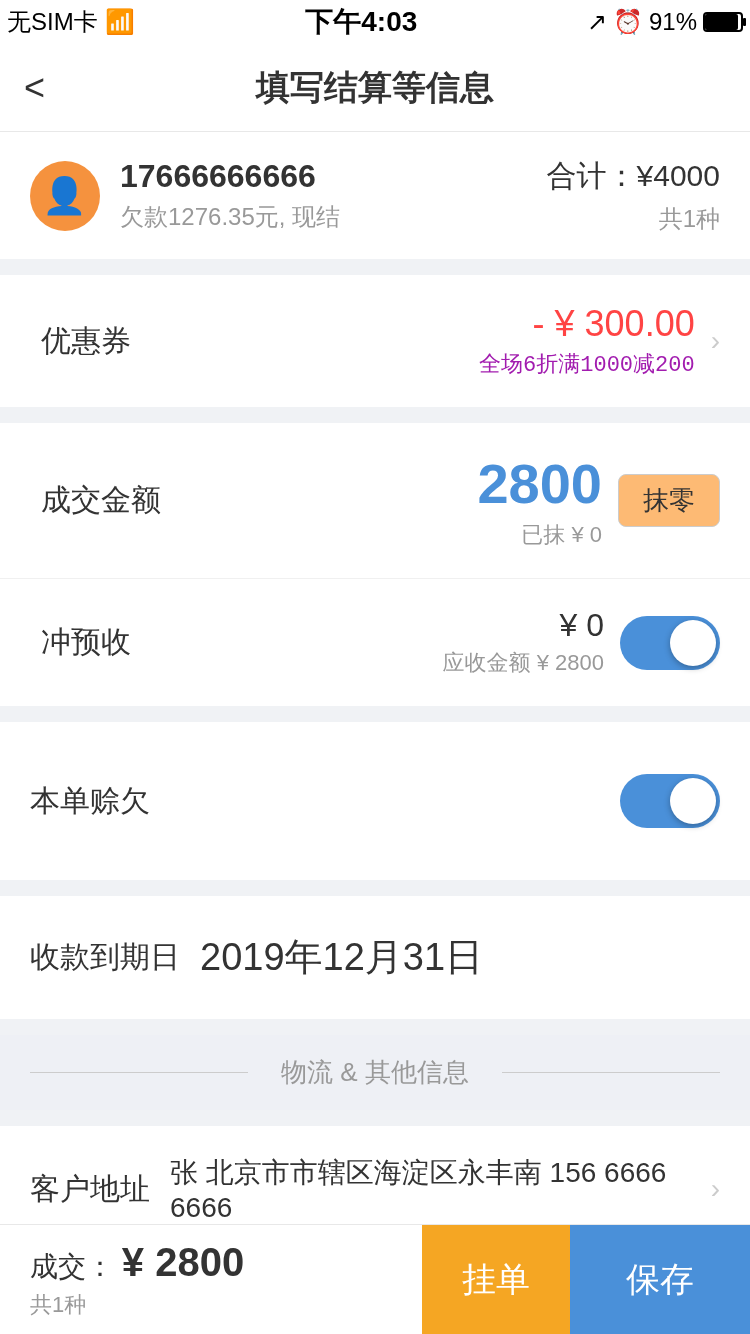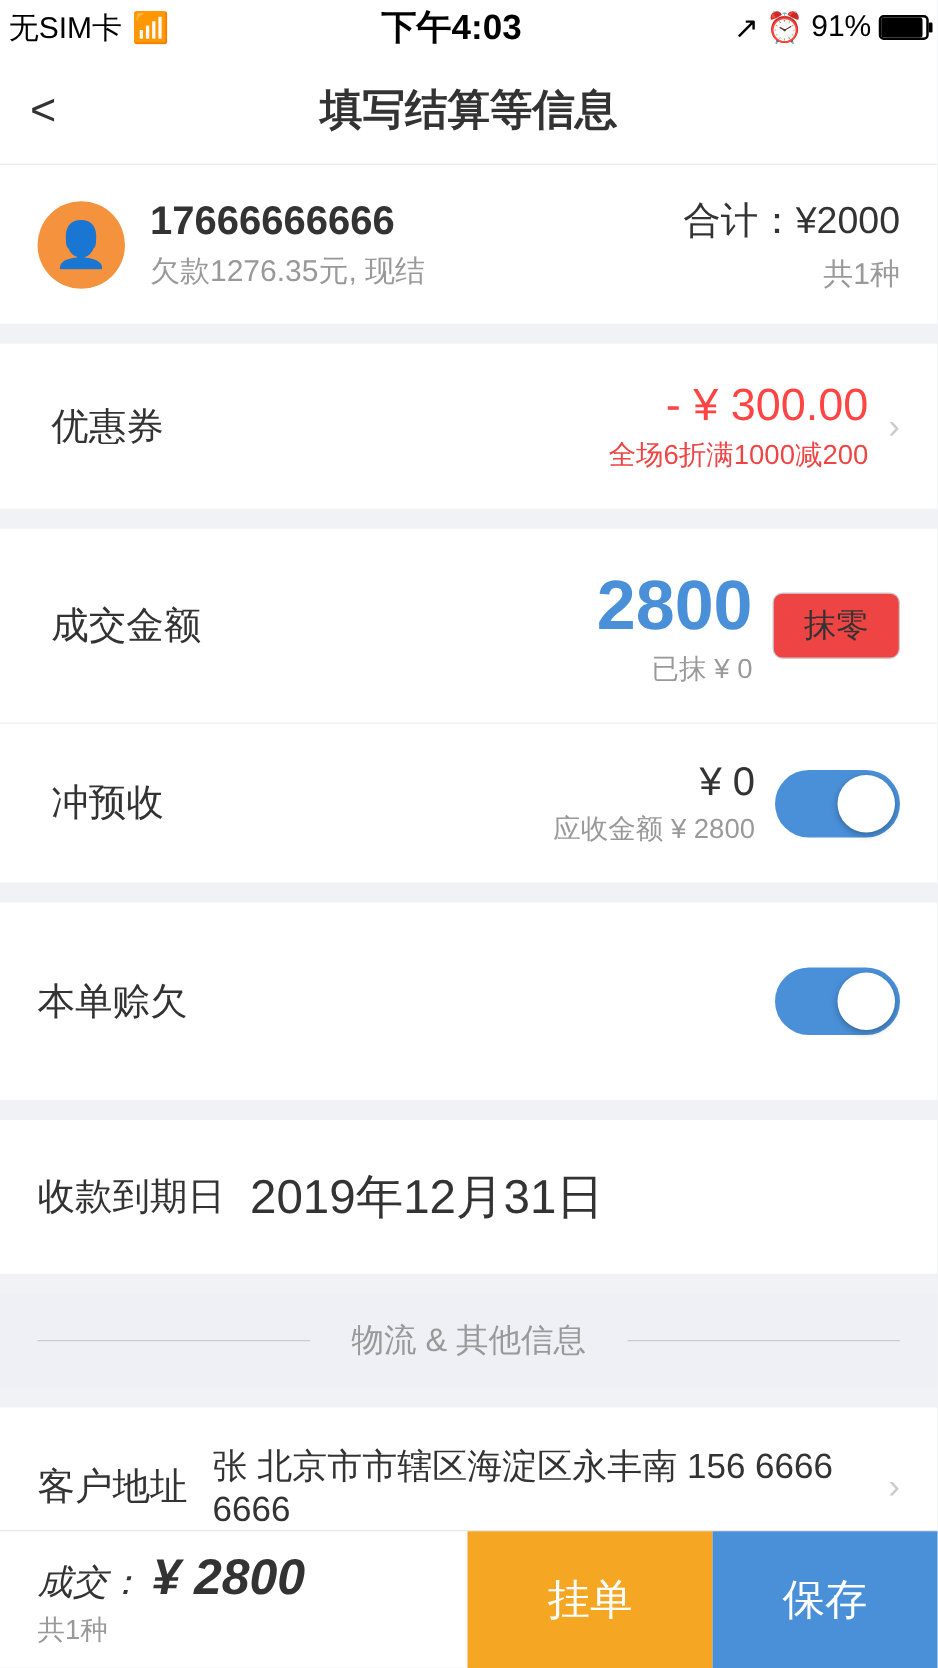--- a/index.html
+++ b/index.html
@@ -144,22 +144,23 @@
       gap: 16px;
       text-align: right;
     }
     .coupon-amount {
       font-size: 36px;
       color: #ff4444;
       font-weight: 500;
     }
     .coupon-desc {
       font-size: 22px;
-      color: #ef4444;
+      color: #a21caf;
       margin-top: 4px;
+      font-family: Liberation Mono, monospace;
     }
     .chevron {
       color: #ccc;
       font-size: 28px;
     }
 
     
     .deal-section {
       background: #fff;
       margin-bottom: 16px;
@@ -177,21 +178,21 @@
       font-size: 56px;
       color: #4a90d9;
       font-weight: 600;
     }
     .round-btn {
       border: 1px solid #ccc;
       border-radius: 8px;
       padding: 8px 24px;
       font-size: 26px;
       color: #333;
-      background: #ef4444;
+      background: #fdba74;
       cursor: pointer;
     }
     .amount-sub {
       font-size: 22px;
       color: #999;
       margin-top: 4px;
     }
     .prepay-amount {
       font-size: 32px;
       color: #333;
@@ -317,34 +318,33 @@
       align-items: center;
       border-top: 1px solid #e8e8e8;
     }
     .bottom-summary {
       flex: 1;
       padding: 0 30px;
     }
     .bottom-deal {
       font-size: 28px;
       color: #333;
-      font-style: italic;
     }
     .bottom-deal-amount {
       font-size: 40px;
       font-weight: 600;
       color: #333;
     }
     .bottom-count {
       font-size: 22px;
       color: #999;
       margin-top: 4px;
     }
     .btn-hold {
-      width: 196px;
+      width: 148px;
       height: 110px;
       background: #f5a623;
       display: flex;
       align-items: center;
       justify-content: center;
       font-size: 34px;
       color: #fff;
       cursor: pointer;
     }
     .btn-save {
@@ -390,21 +390,21 @@
     <div class="customer-left">
       <div class="avatar">
         <span>👤</span>
       </div>
       <div class="customer-info">
         <div class="phone">17666666666</div>
         <div class="debt">欠款1276.35元, 现结</div>
       </div>
     </div>
     <div class="customer-right">
-      <div class="total-amount">合计：¥2000</div>
+      <div class="total-amount">合计：¥4000</div>
       <div class="total-count">共1种</div>
     </div>
   </div>
 
   <div class="section">
     <div class="section-row">
       <div class="row-label">优惠券</div>
       <div class="row-right">
         <div>
           <div class="coupon-amount">- ¥ 300.00</div>

